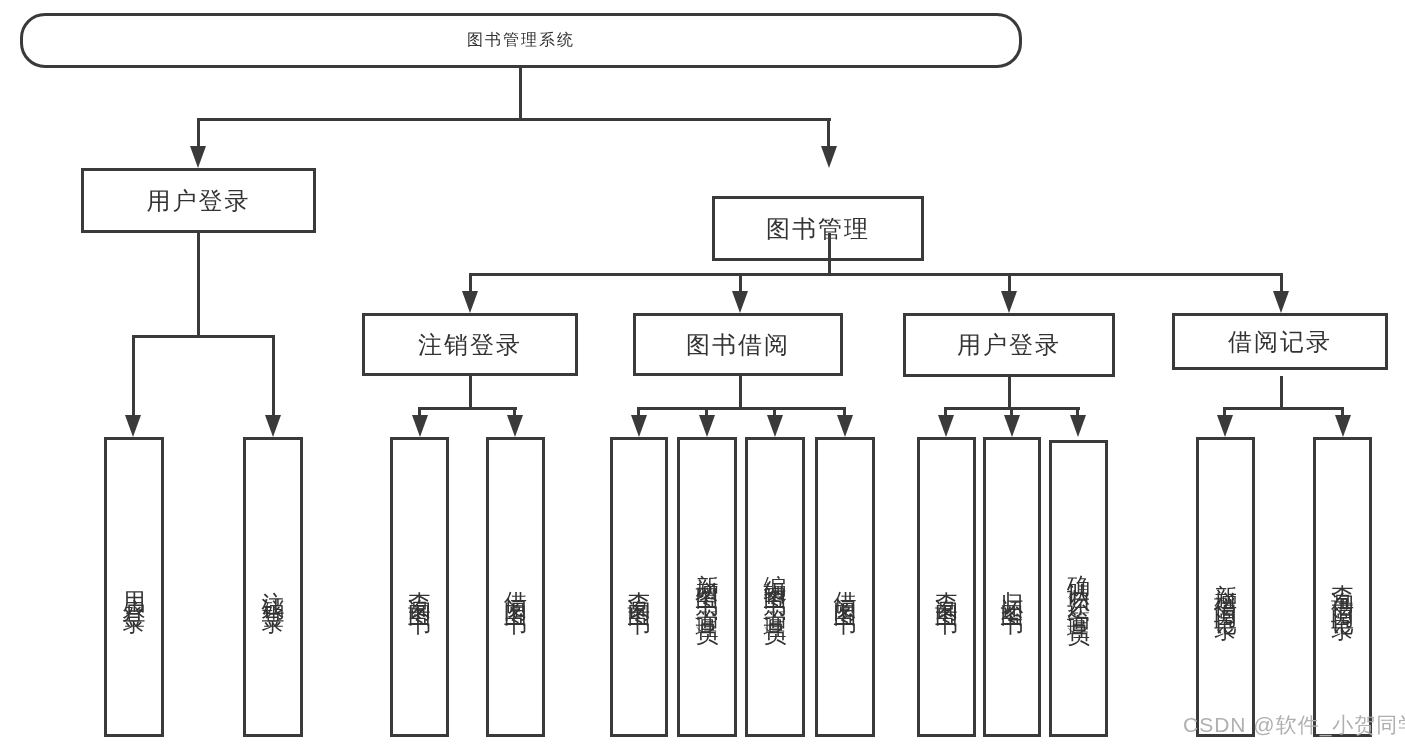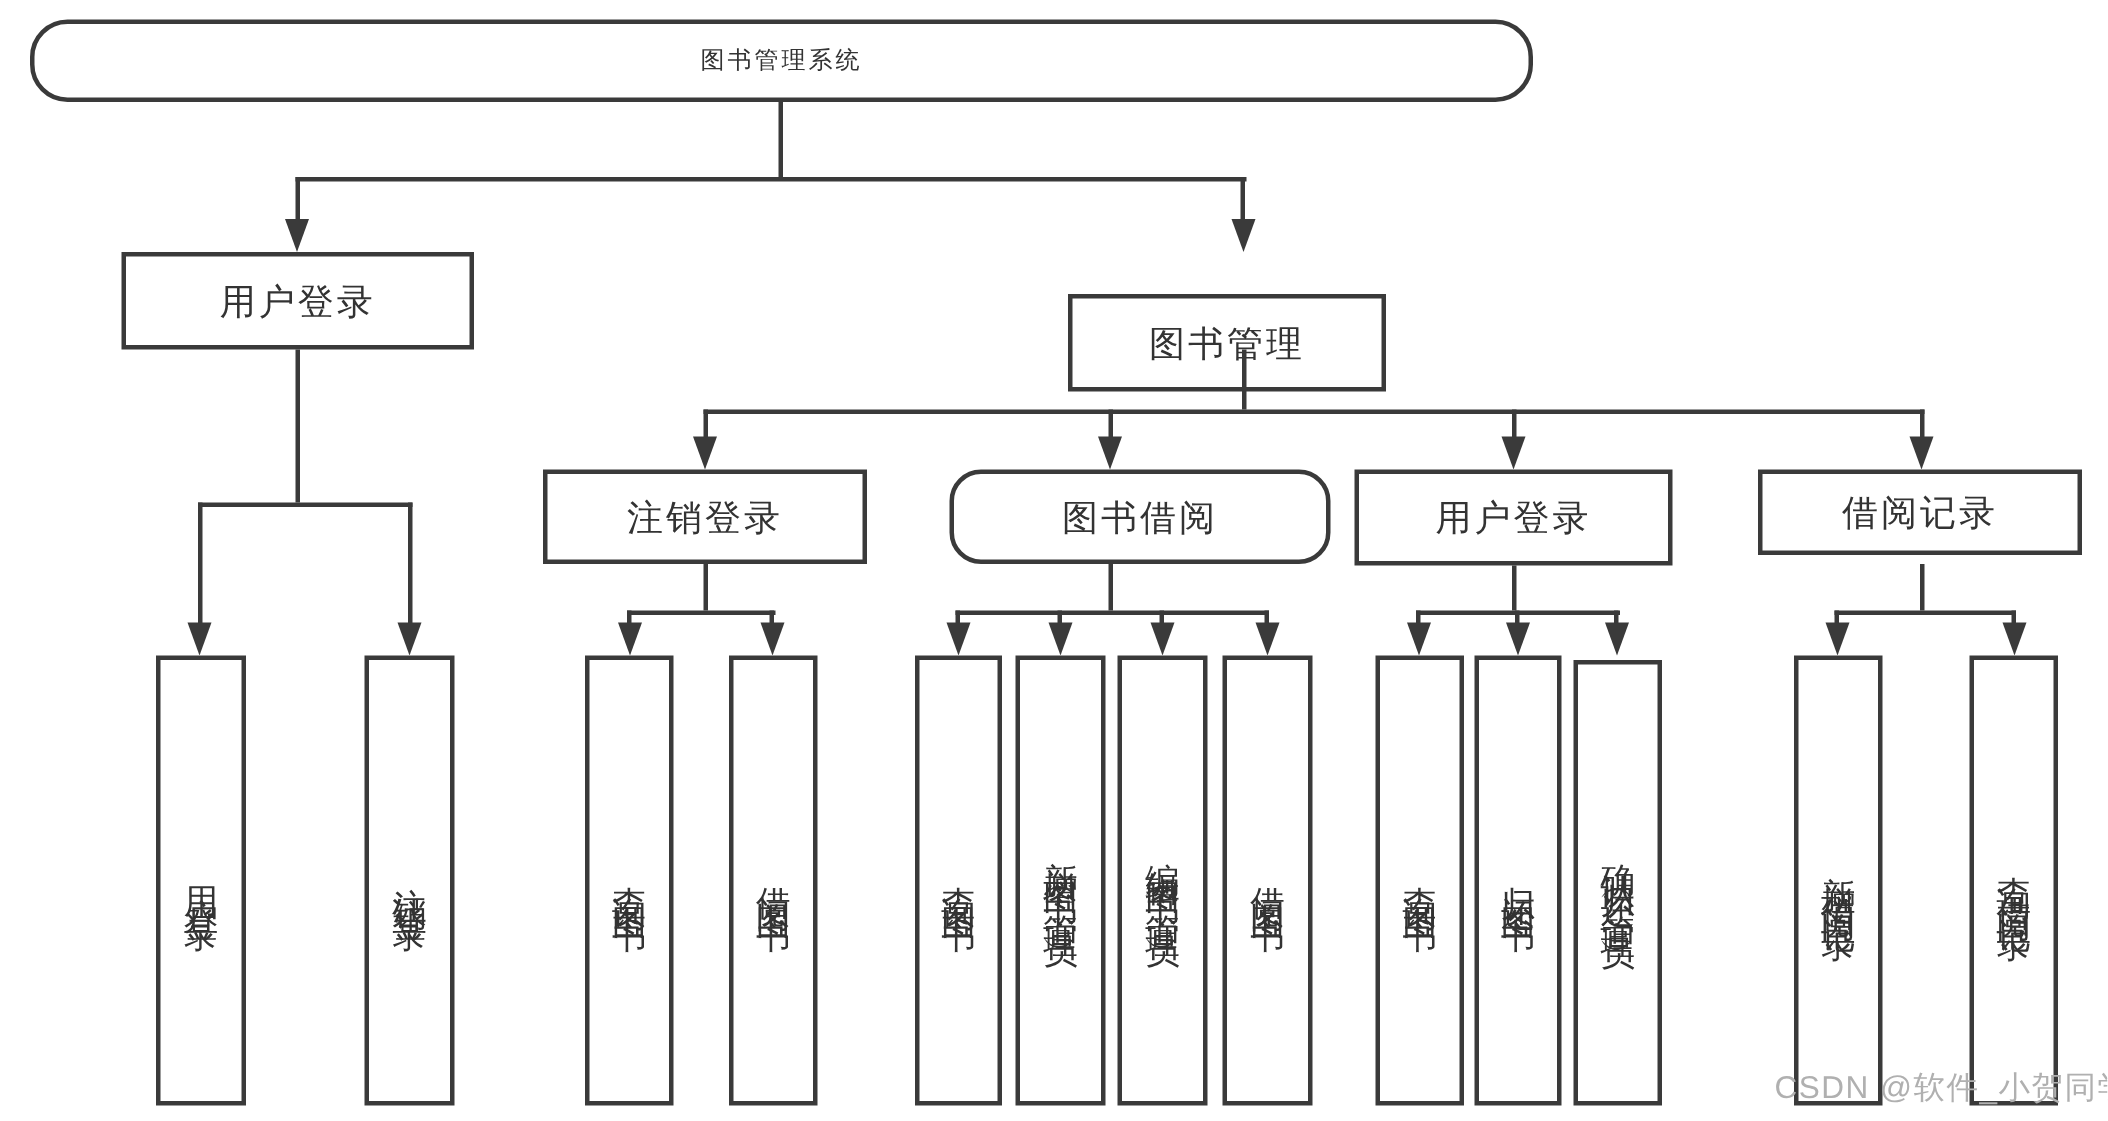--- a/index.html
+++ b/index.html
@@ -89,21 +89,21 @@
   <div class="vl" style="left:469px;top:273px;height:20px;"></div>
   <div class="arrow" style="left:462px;top:291px;"></div>
   <div class="vl" style="left:739px;top:273px;height:20px;"></div>
   <div class="arrow" style="left:732px;top:291px;"></div>
   <div class="vl" style="left:1008px;top:273px;height:20px;"></div>
   <div class="arrow" style="left:1001px;top:291px;"></div>
   <div class="vl" style="left:1280px;top:273px;height:20px;"></div>
   <div class="arrow" style="left:1273px;top:291px;"></div>
 
   <div class="box" style="left:362px;top:313px;width:216px;height:63px;">注销登录</div>
-  <div class="box" style="left:633px;top:313px;width:254px;height:63px;border-radius:21px;">图书借阅</div>
+  <div class="box" style="left:633px;top:313px;width:210px;height:63px;">图书借阅</div>
   <div class="box" style="left:903px;top:313px;width:212px;height:64px;">用户登录</div>
   <div class="box" style="left:1172px;top:313px;width:216px;height:57px;">借阅记录</div>
 
   <div class="vl" style="left:469px;top:376px;height:31px;"></div>
   <div class="hl" style="left:418px;top:407px;width:99px;"></div>
   <div class="vl" style="left:418px;top:407px;height:10px;"></div>
   <div class="arrow" style="left:412px;top:415px;"></div>
   <div class="vl" style="left:513px;top:407px;height:10px;"></div>
   <div class="arrow" style="left:507px;top:415px;"></div>
 

